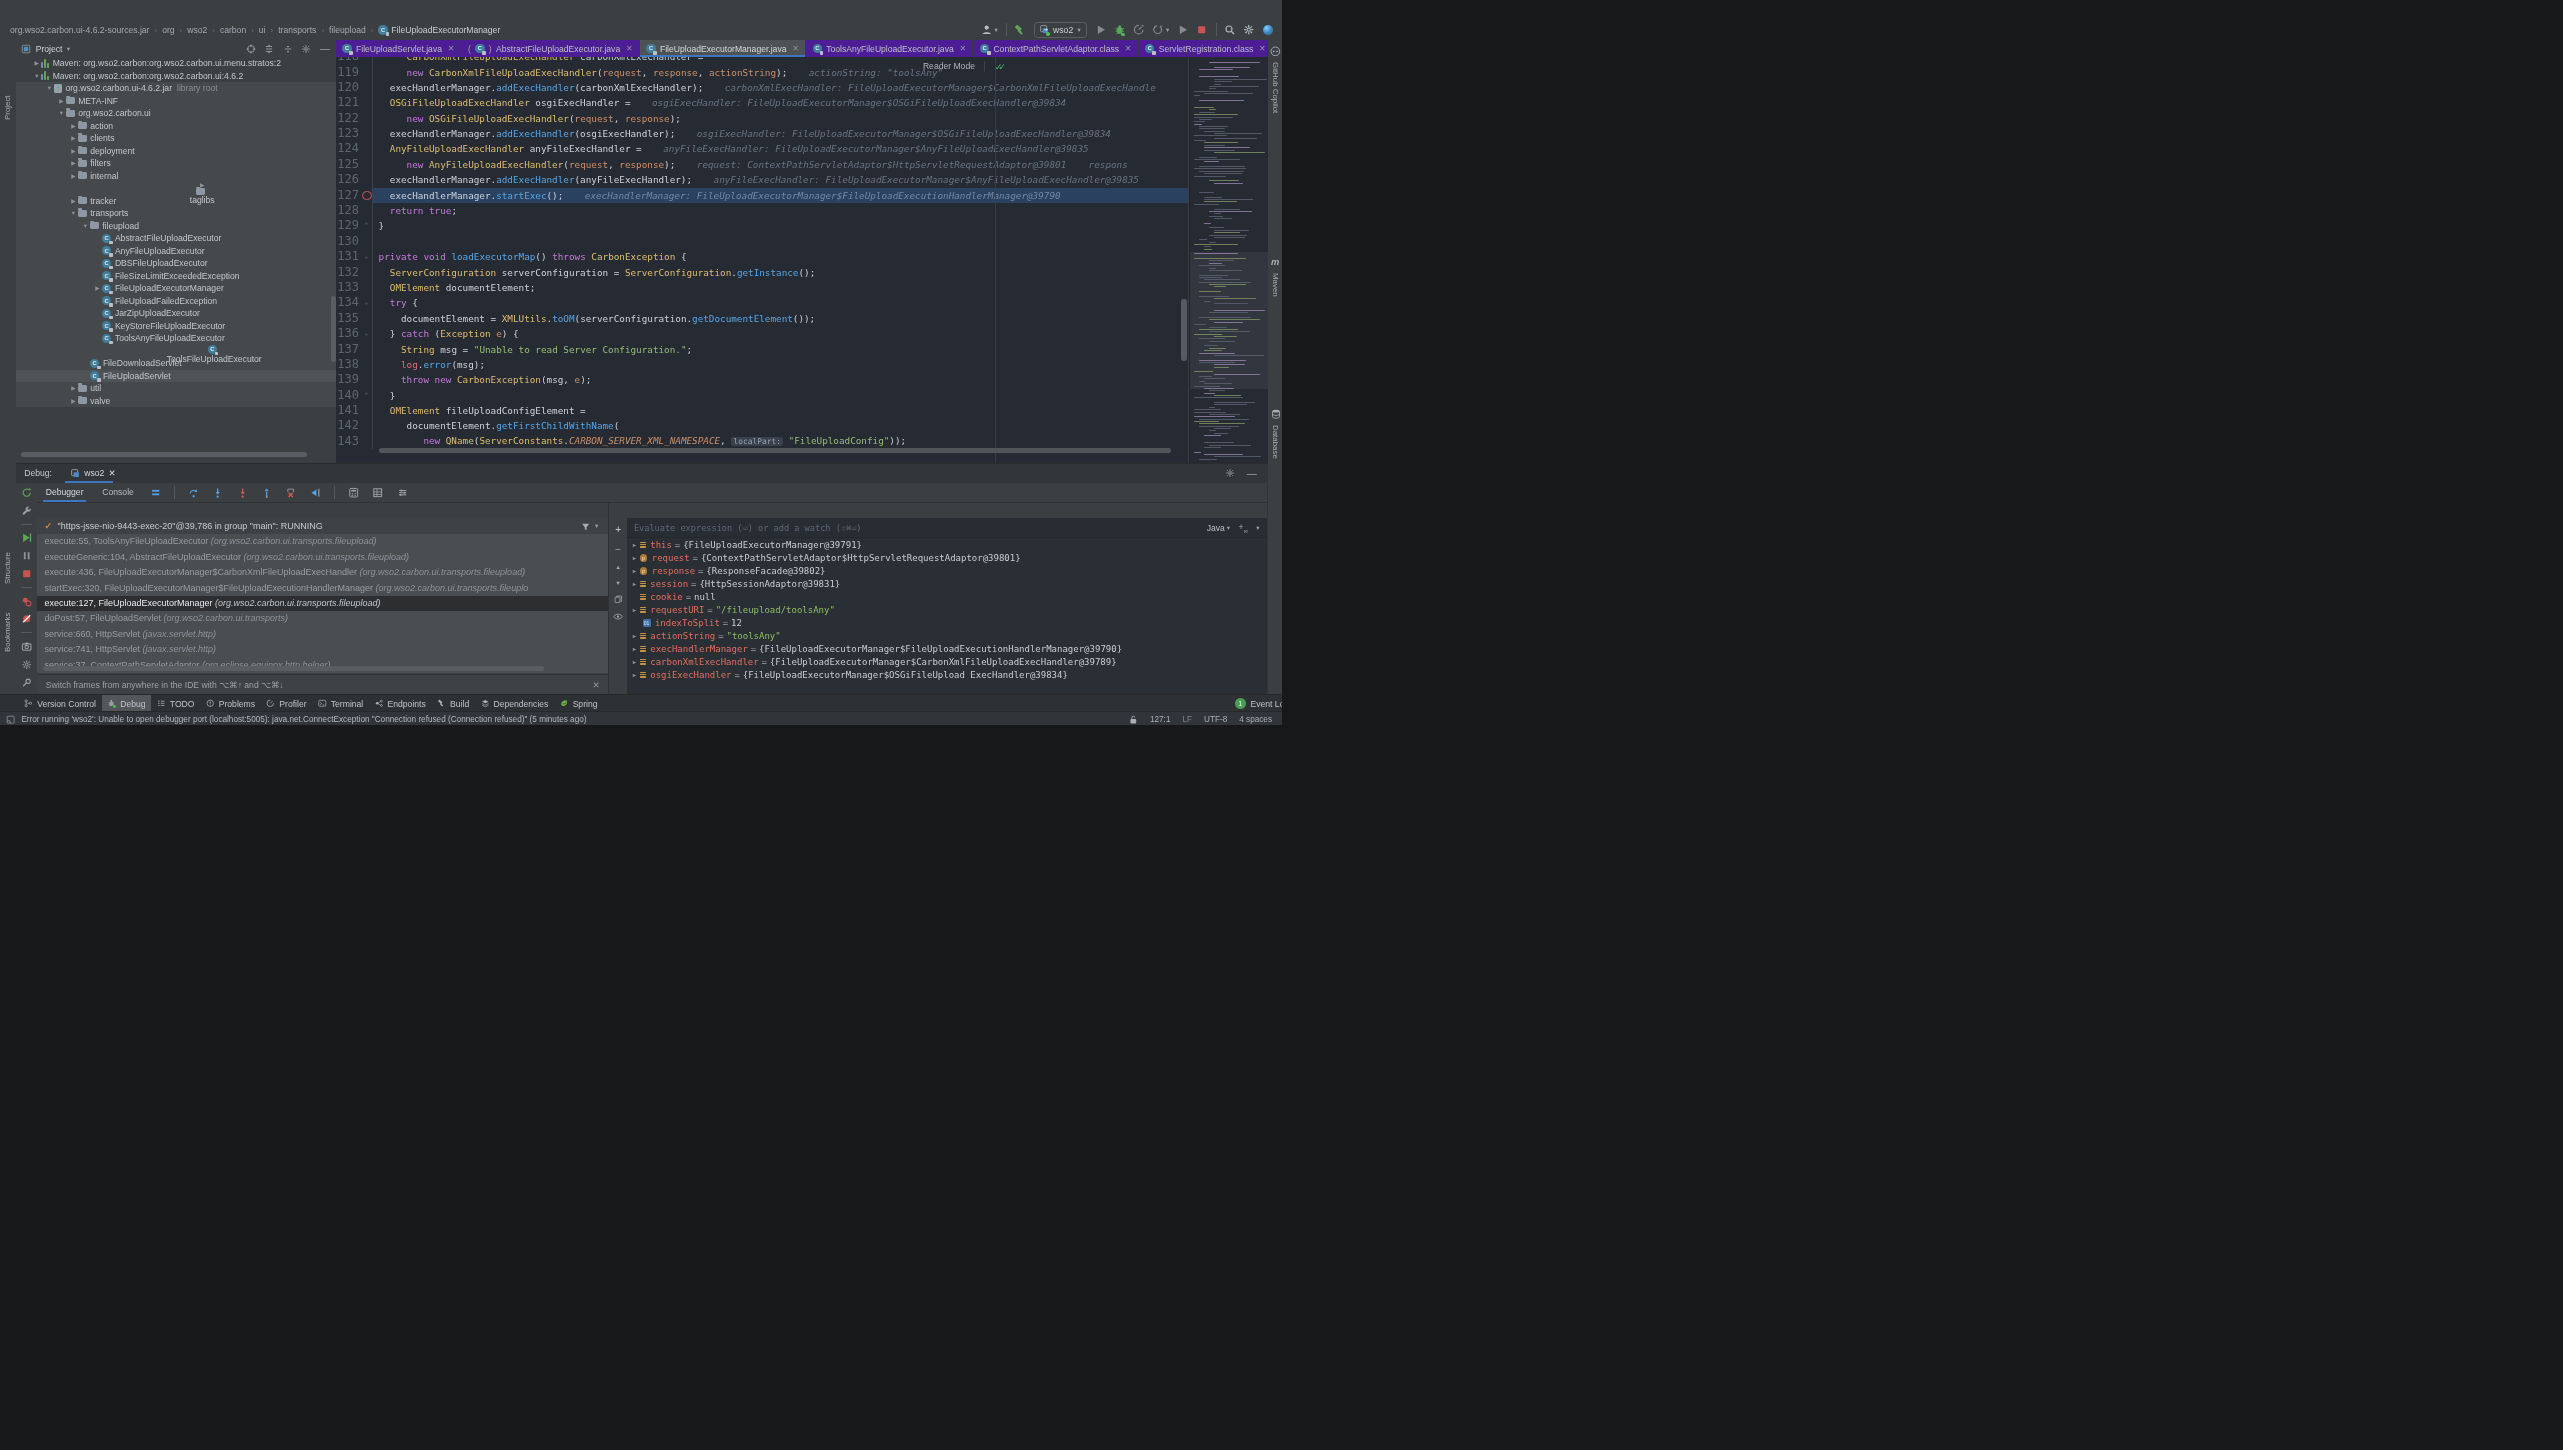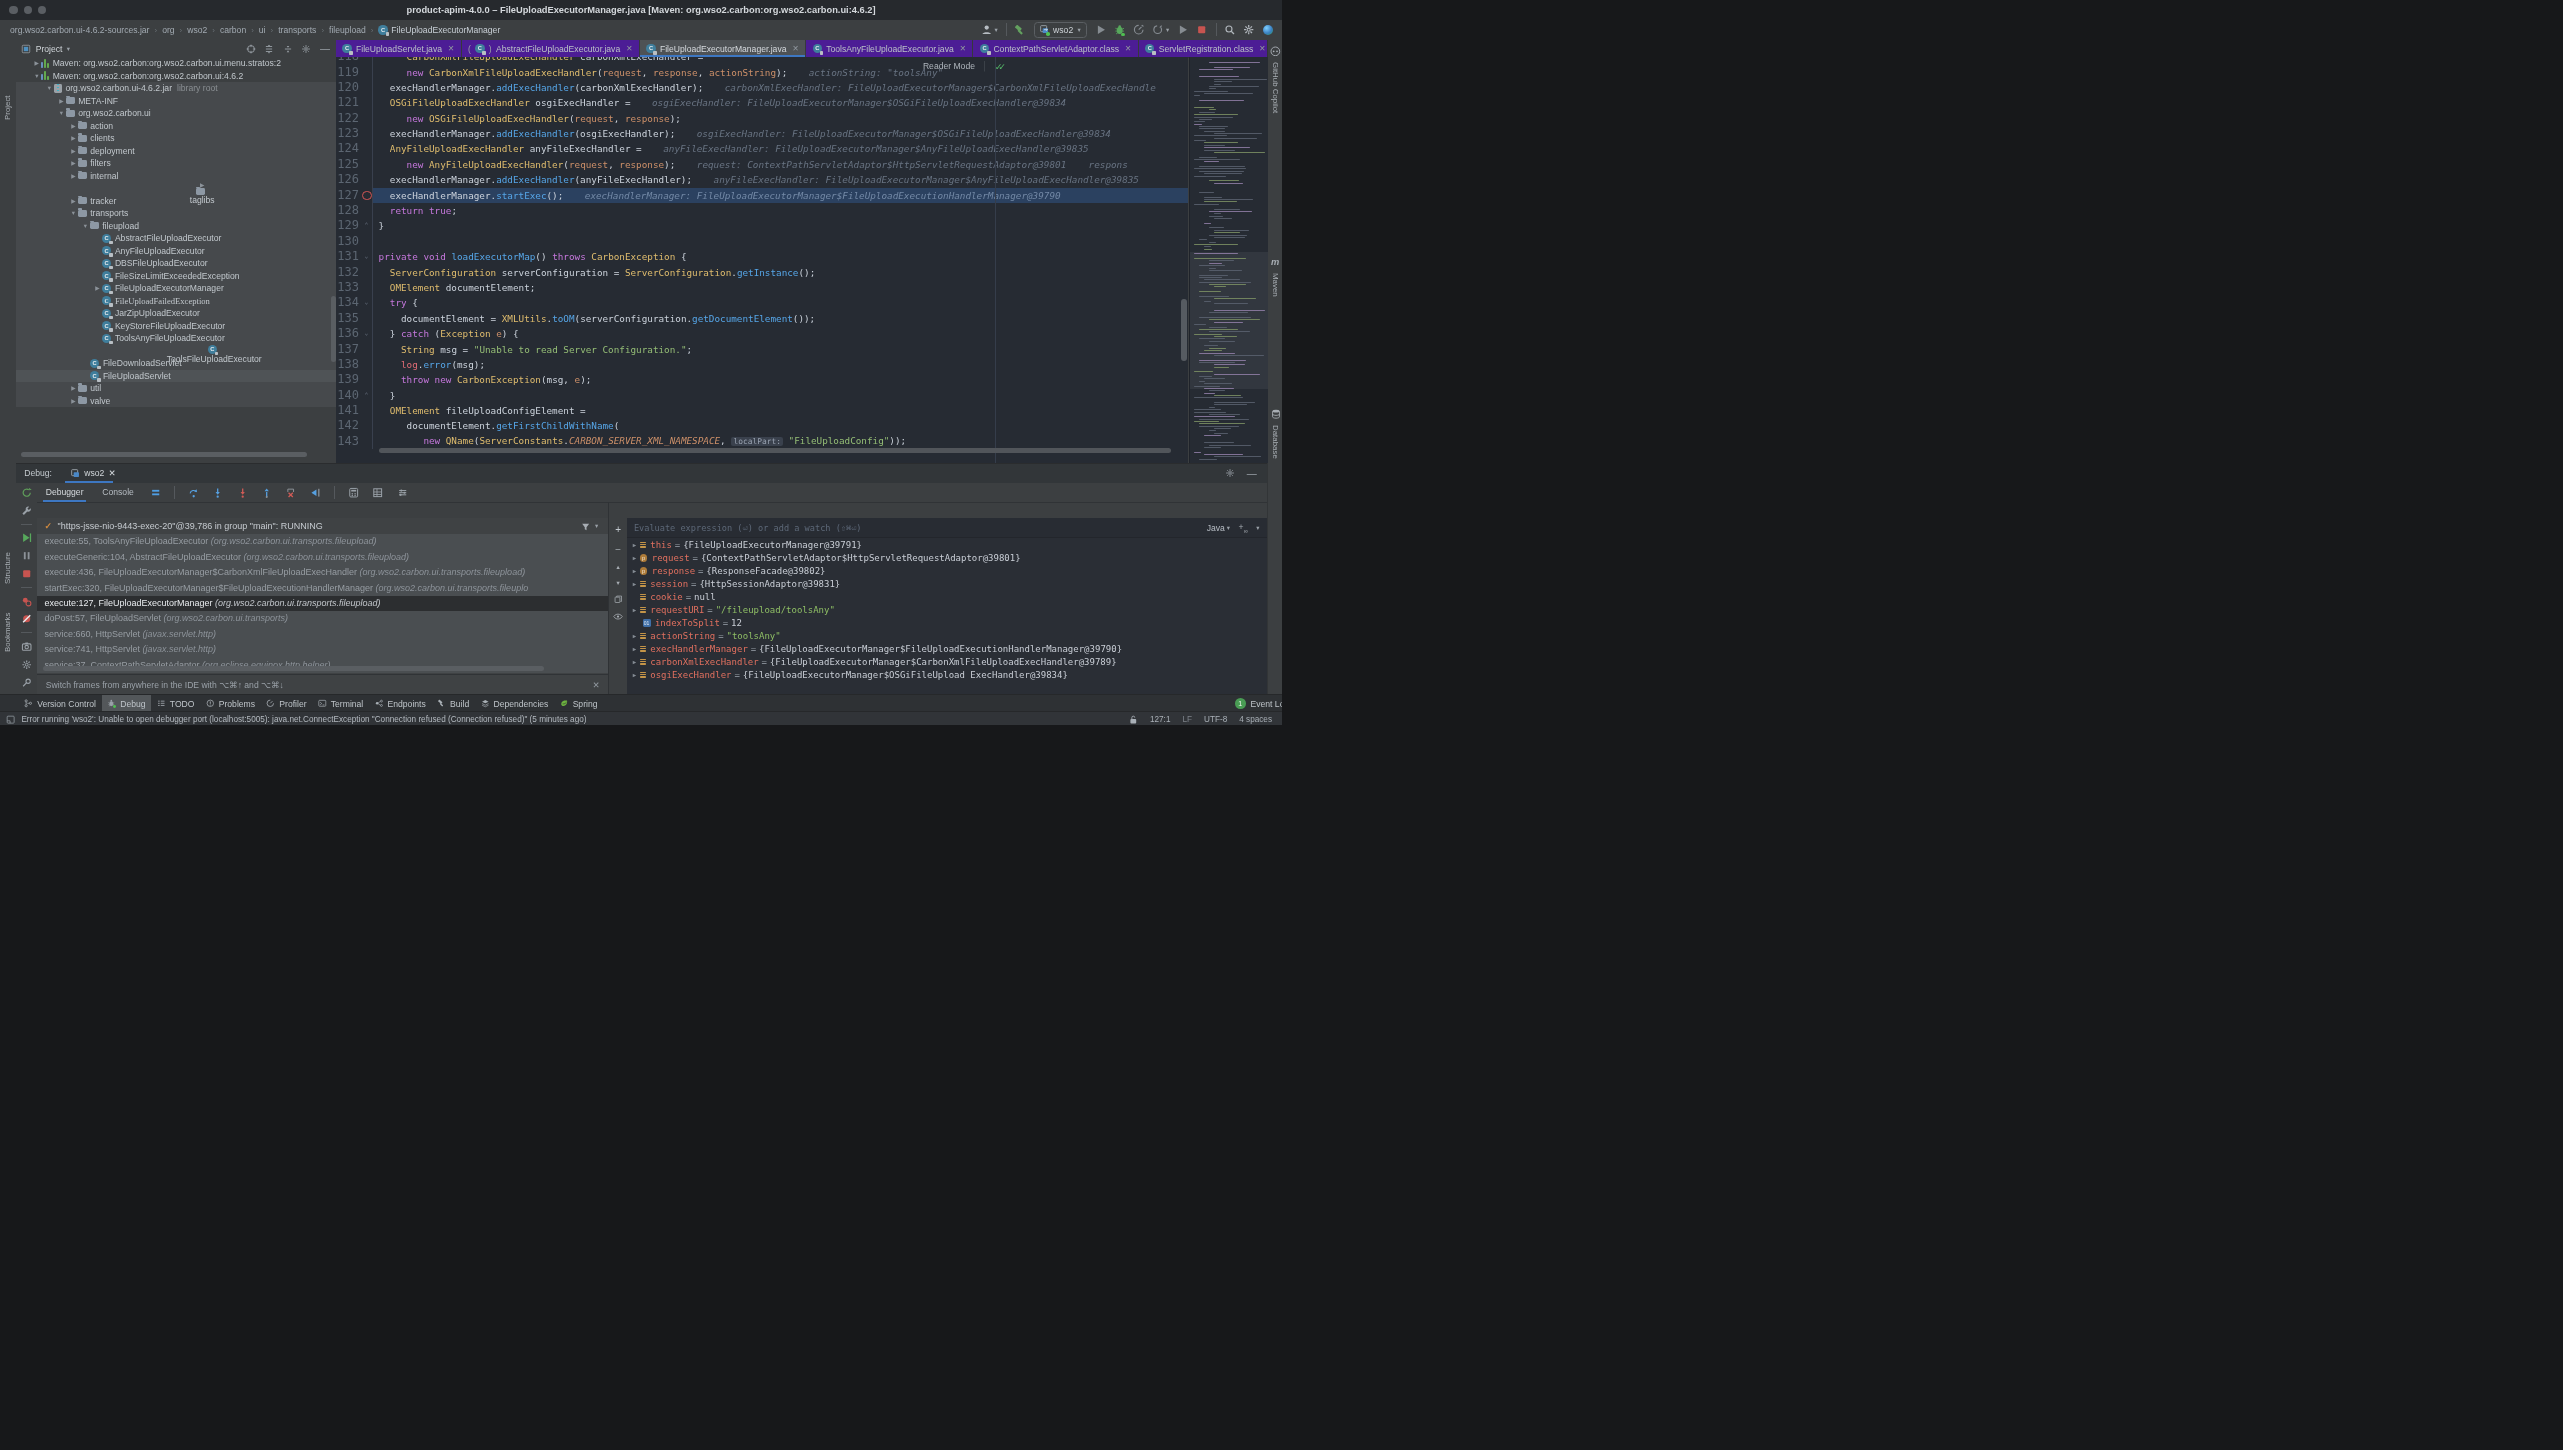--- a/index.html
+++ b/index.html
@@ -152,28 +152,20 @@
   .statusbar{left:0;top:711px;width:1282px;height:14.3px;background:#313438;border-top:0.7px solid #26282a;display:flex;align-items:center;color:#b4bac0;font-size:8.2px;}
   .statusbar .msg{padding-left:5.7px;display:flex;gap:6.4px;align-items:center;white-space:nowrap;}
   .statusbar .sright{margin-left:auto;display:flex;gap:12px;padding-right:10px;color:#a9b0b7;align-items:center;}
   .dim{color:#7d838a;}
 </style>
 </head>
 <body>
 
 <div class="app">
 
-  <div class="abs titlebar">
-    <div class="lights">
-      <div class="light"></div>
-      <div class="light"></div>
-      <div class="light"></div>
-    </div>
-    <div class="title">product-apim-4.0.0 – FileUploadExecutorManager.java [Maven: org.wso2.carbon:org.wso2.carbon.ui:4.6.2]</div>
-  </div>
 
   <div class="abs toolbar">
     <div class="crumbs" id="crumbs">
         <span>org.wso2.carbon.ui-4.6.2-sources.jar</span>
         <span class="crumb-sep">›</span>
         <span>org</span>
         <span class="crumb-sep">›</span>
         <span>wso2</span>
         <span class="crumb-sep">›</span>
         <span>carbon</span>
@@ -413,21 +405,21 @@
         <div class="trow blk" style="padding-left: 77px;">
           <span class="chv"></span>
           <span class="cls-ico tico">C</span>
           <span>FileSizeLimitExceededException</span>
         </div>
         <div class="trow blk" style="padding-left: 77px;">
           <span class="chv">▶</span>
           <span class="cls-ico tico">C</span>
           <span>FileUploadExecutorManager</span>
         </div>
-        <div class="trow blk" style="padding-left: 77px; font-family: Liberation Serif, serif;">
+        <div class="trow blk" style="padding-left: 77px;">
           <span class="chv"></span>
           <span class="cls-ico tico">C</span>
           <span>FileUploadFailedException</span>
         </div>
         <div class="trow blk" style="padding-left: 77px;">
           <span class="chv"></span>
           <span class="cls-ico tico">C</span>
           <span>JarZipUploadExecutor</span>
         </div>
         <div class="trow blk" style="padding-left: 77px;">

